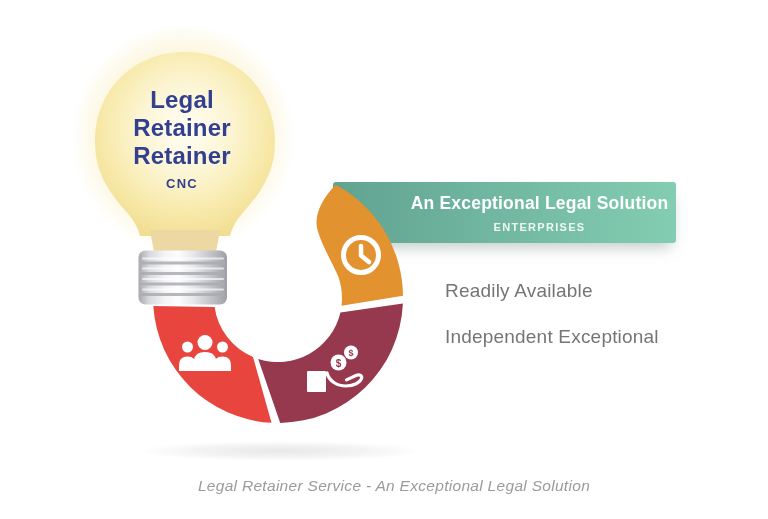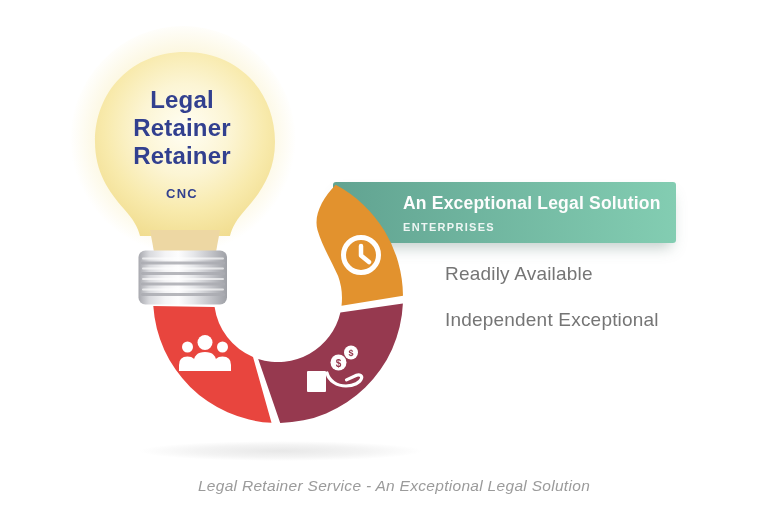--- a/index.html
+++ b/index.html
@@ -7,46 +7,46 @@
     position:relative;width:768px;height:519px;background:#ffffff;
     font-family:"Liberation Sans", sans-serif;overflow:hidden;
     --navy:#32408F;
   }
   
   .banner{
     position:absolute;left:333px;top:182px;width:343px;height:61px;
     border-radius:3px;
     box-shadow:0 9px 14px -5px rgba(70,105,95,.35);
     display:flex;flex-direction:column;justify-content:center;
-    padding-left:70px;box-sizing:border-box;
+    padding-left:70px;box-sizing:border-box;align-items:center;
   }
   .banner-title{
     color:#fdfdfd;font-size:17.5px;font-weight:bold;letter-spacing:.2px;
     line-height:20px;white-space:nowrap;
   }
   .banner-sub{
     color:rgba(255,255,255,.88);font-size:11px;font-weight:bold;
     letter-spacing:1.3px;margin-top:8px;
   }
   
   svg.gfx{position:absolute;left:0;top:0;pointer-events:none;}
   
   .bulb-text{
     position:absolute;left:90px;top:86px;width:184px;text-align:center;
     color:var(--navy);font-weight:bold;font-size:24px;line-height:28px;
     letter-spacing:.2px;
   }
   .bulb-text .line{display:block;}
   .bulb-sub{
-    display:block;font-size:13px;letter-spacing:1.2px;margin-top:10px;
+    display:block;font-size:13px;letter-spacing:1.2px;
     font-weight:bold;
   }
   
   .features{
-    position:absolute;left:445px;top:262px;display:flex;flex-direction:column;
+    position:absolute;left:445px;top:279px;display:flex;flex-direction:column;
     gap:22px;
   }
   .feature{color:#757575;font-size:19px;line-height:24px;letter-spacing:.2px;}
   
   .caption{
     position:absolute;left:0;right:0;top:477px;text-align:center;
     font-size:15.5px;font-style:italic;color:#9b9b9b;letter-spacing:.3px;padding-left:20px;
   }
 </style>
 </head>

